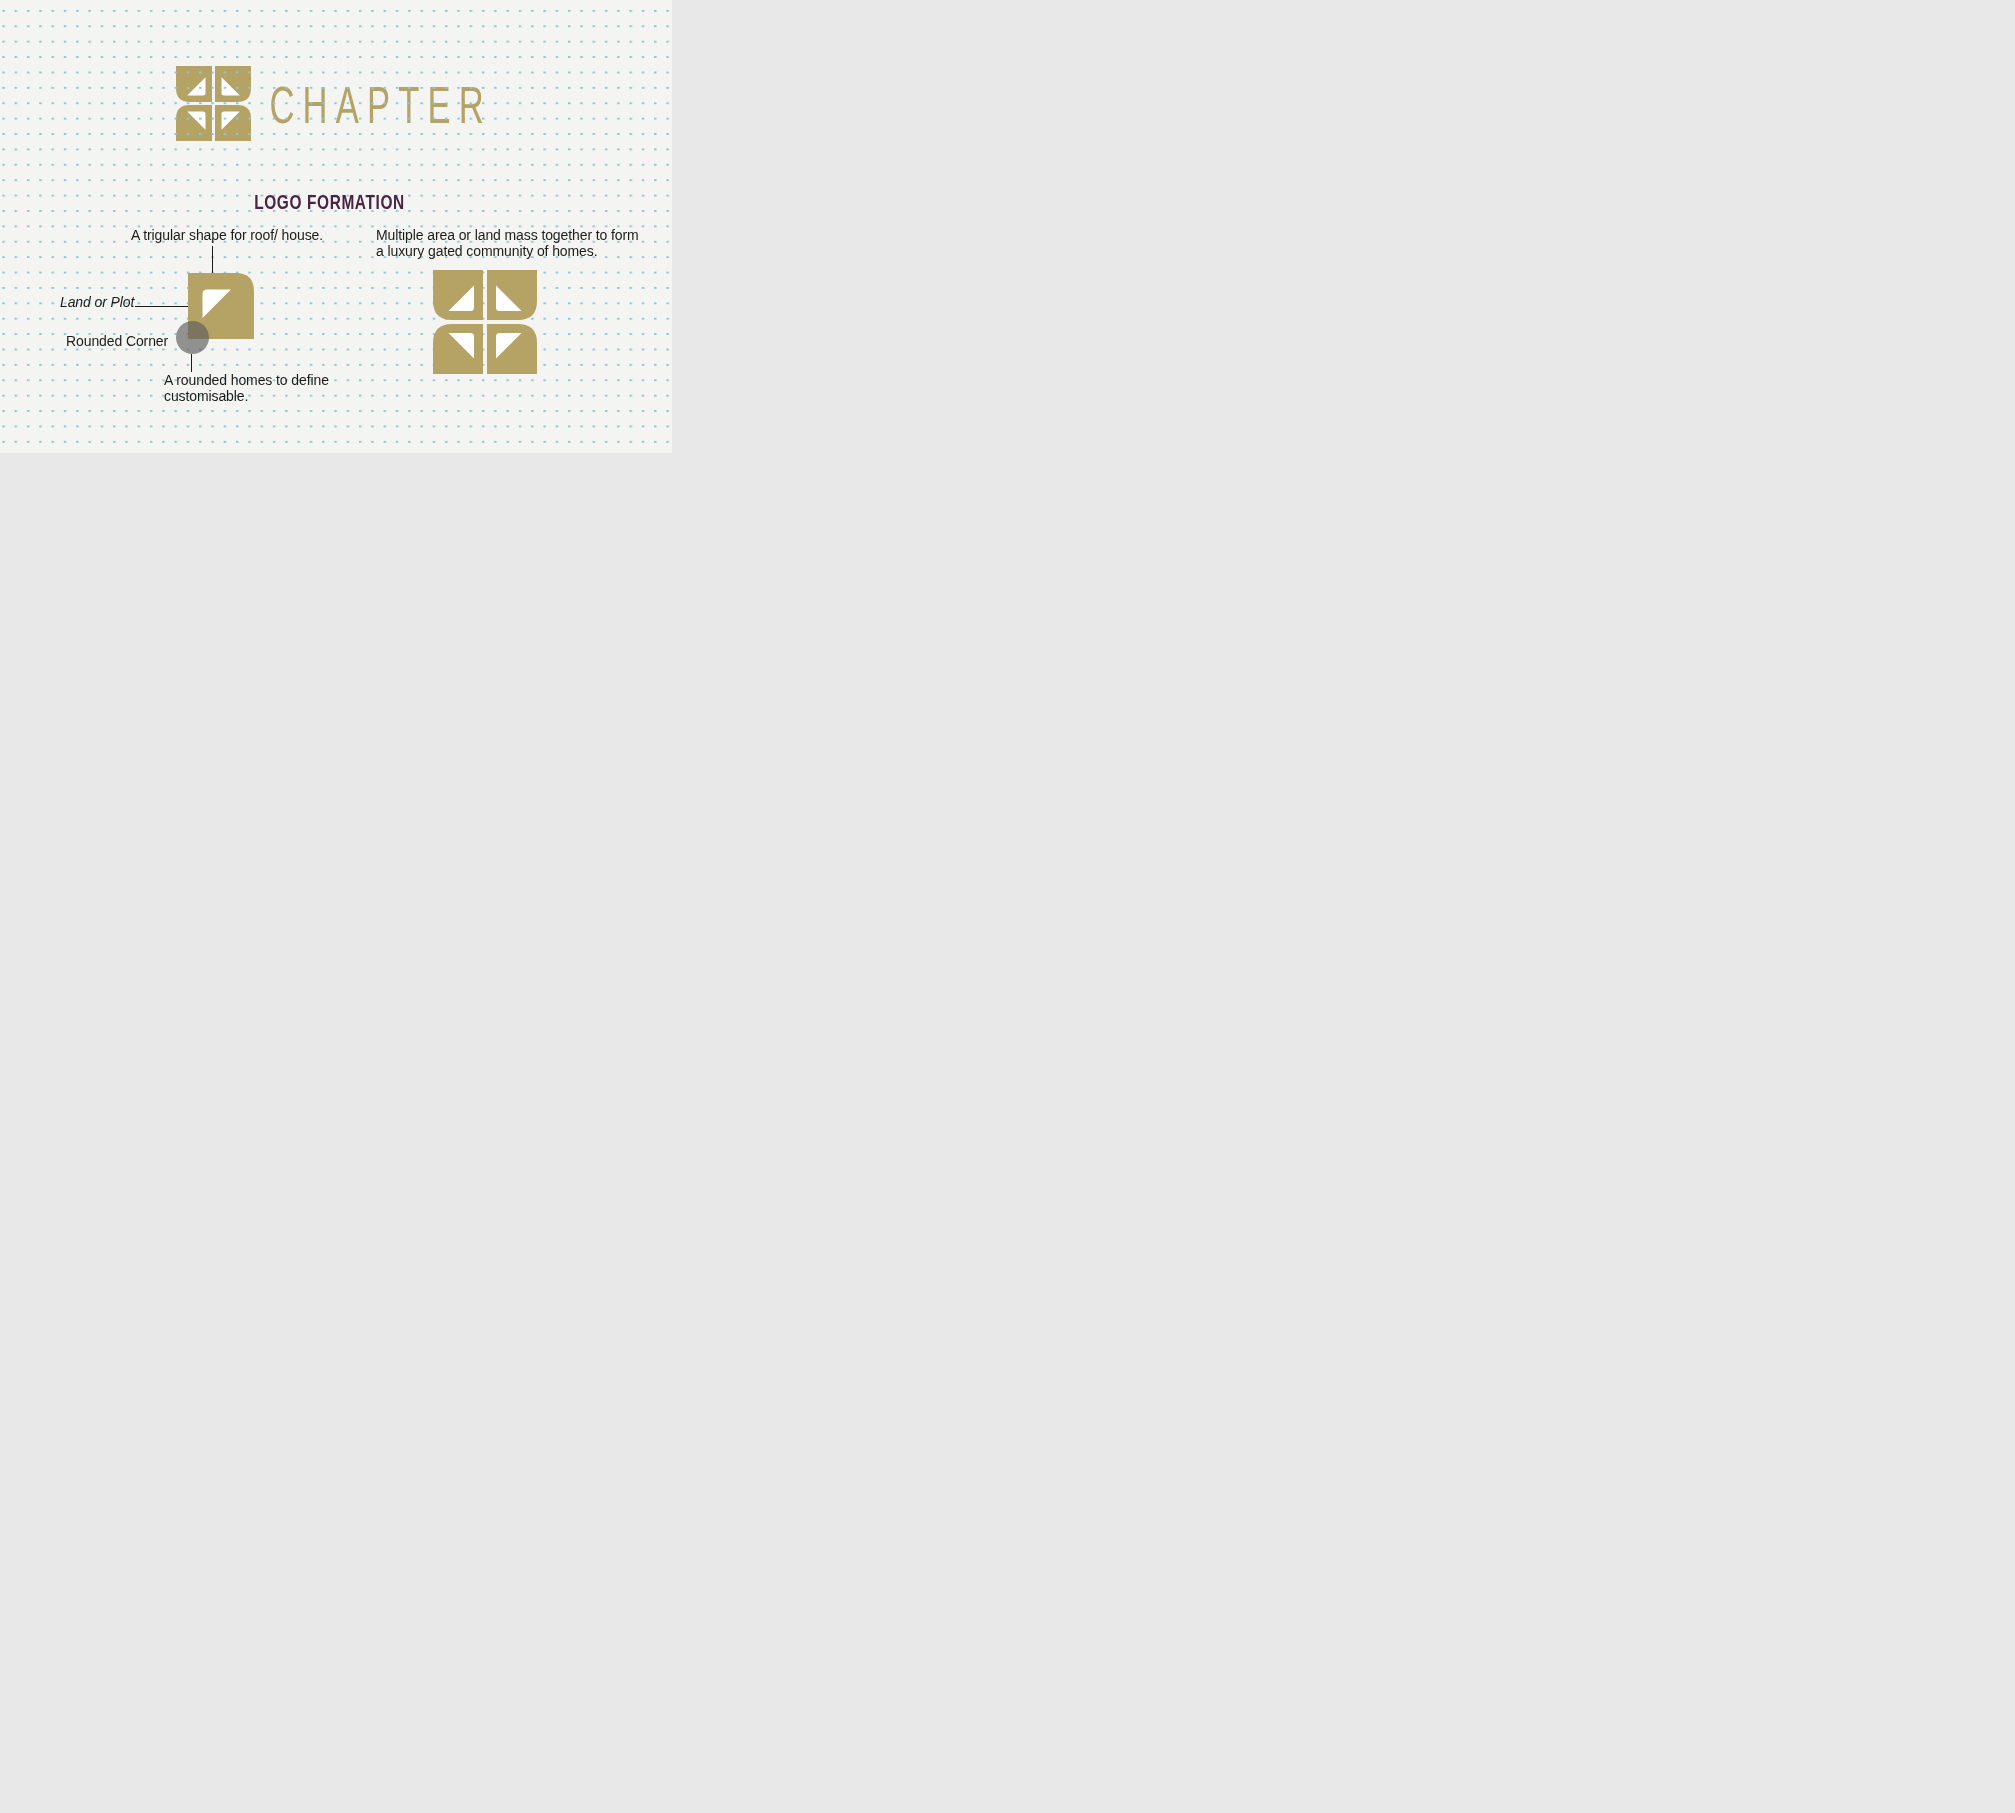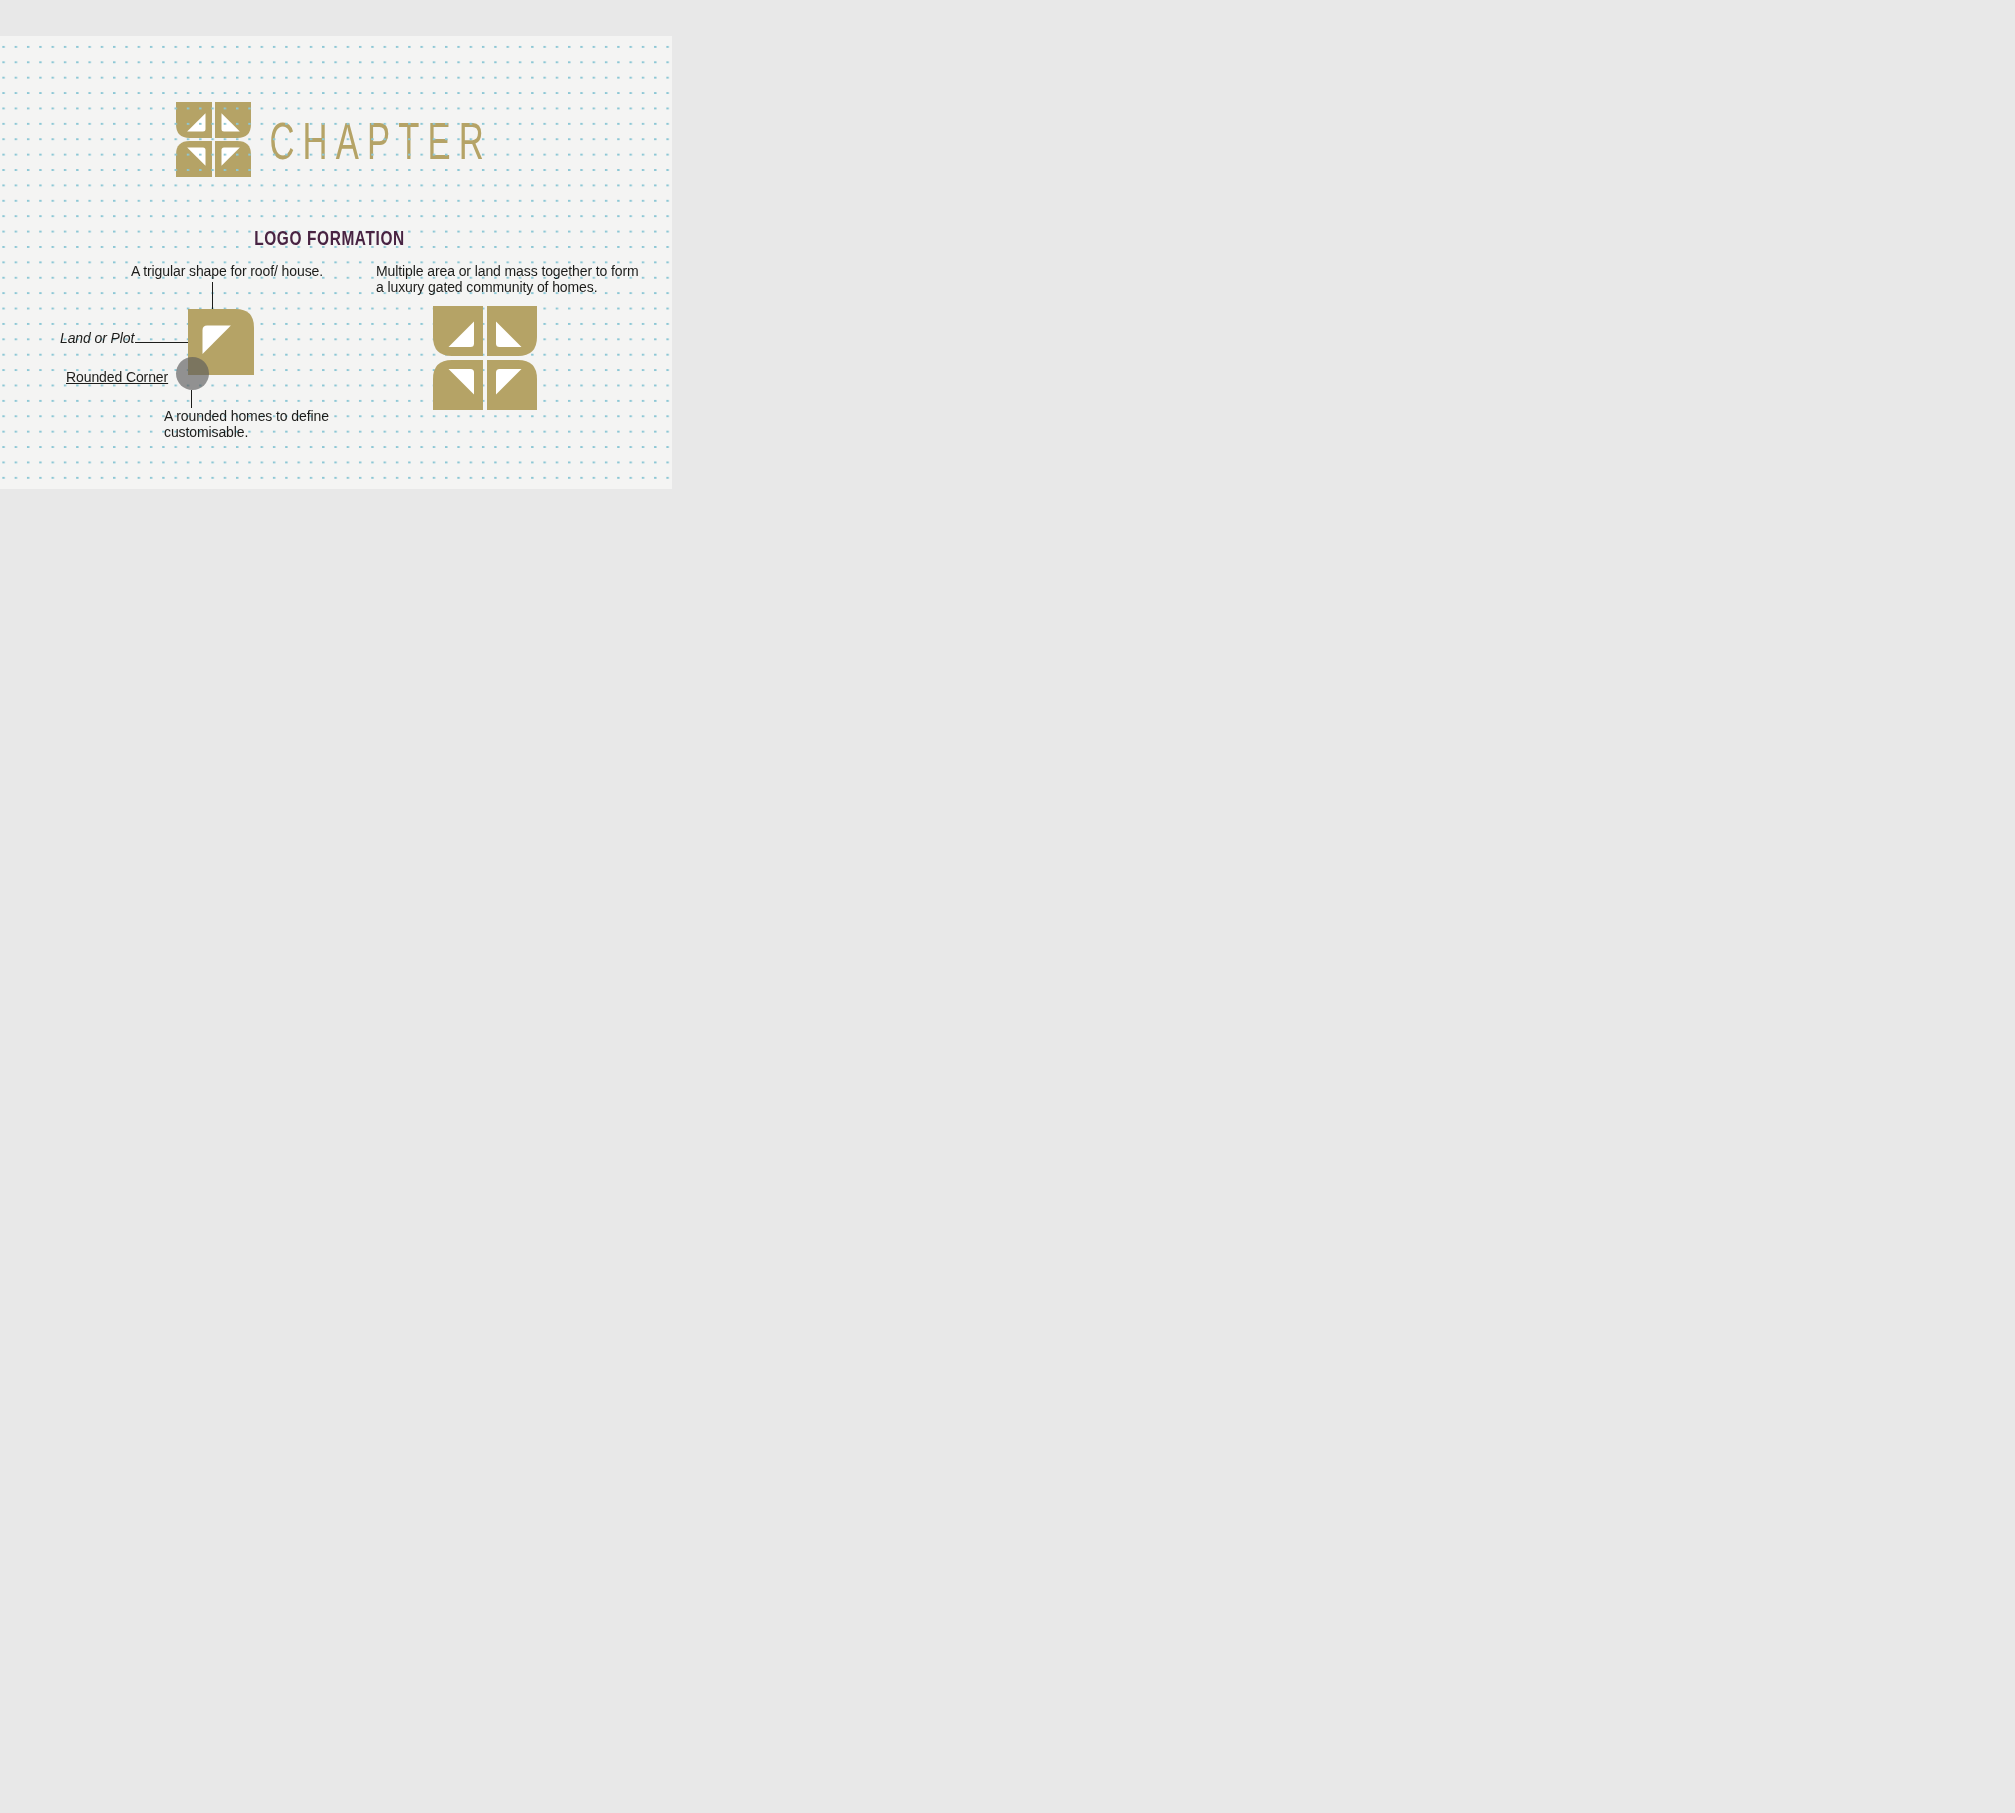--- a/index.html
+++ b/index.html
@@ -2,21 +2,20 @@
 <html style="--background: #F4F4F3; --gold: #B5A366; --dot-blue: #8CC7D5; --heading-purple: #482342; --ink: #1C1C1A; --white: #FFFFFF; --highlight-gray: rgba(92,92,92,0.65);font-size:6.4px"><head>
 <meta charset="utf-8">
 <style>
   html,body{margin:0;padding:0;background:#e8e8e8;}
   #page{
     position:relative;
     width:672px;height:453px;
     background:var(--background,#F4F4F3);
     font-family:"Liberation Sans","DejaVu Sans",sans-serif;
     overflow:hidden;
-    margin-top:36px;
   }
   
   .brand-header{position:absolute;inset:0;z-index:1;}
   .dot-overlay{
     position:absolute;inset:0;z-index:2;pointer-events:none;
     background-image:radial-gradient(1.1px 1.3px at 6.1px 7.7px, var(--dot-blue,#8CC7D5) 96%, rgba(140,199,213,0) 100%);
     background-size:12.3px 15.4px;
     background-position:-2.4px 3.2px;
   }
   .diagram-layer{position:absolute;inset:0;z-index:3;}
@@ -44,21 +43,21 @@
   }
 
   
   .note{
     position:absolute;color:var(--ink,#1C1C1A);
     font-size:14px;line-height:15.7px;letter-spacing:-0.1px;white-space:nowrap;
   }
   .note-roof{left:131px;top:228px;}
   .note-community{left:376px;top:228px;}
   .note-land{left:60px;top:295px;font-style:italic;}
-  .note-corner{left:66px;top:334px;text-decoration:underline;}
+  .note-corner{left:66px;top:334px;}
   .note-edge{left:164px;top:373px;}
 
   
   .connector{position:absolute;background:var(--ink,#1C1C1A);}
   .line-roof{left:212px;top:246px;width:0.8px;height:48px;}
   .line-land{left:135px;top:306px;width:55px;height:0.8px;}
   .line-edge{left:191px;top:354px;width:0.8px;height:18px;}
 
   
   .petal-diagram{position:absolute;left:188px;top:273px;width:66px;height:66px;}

